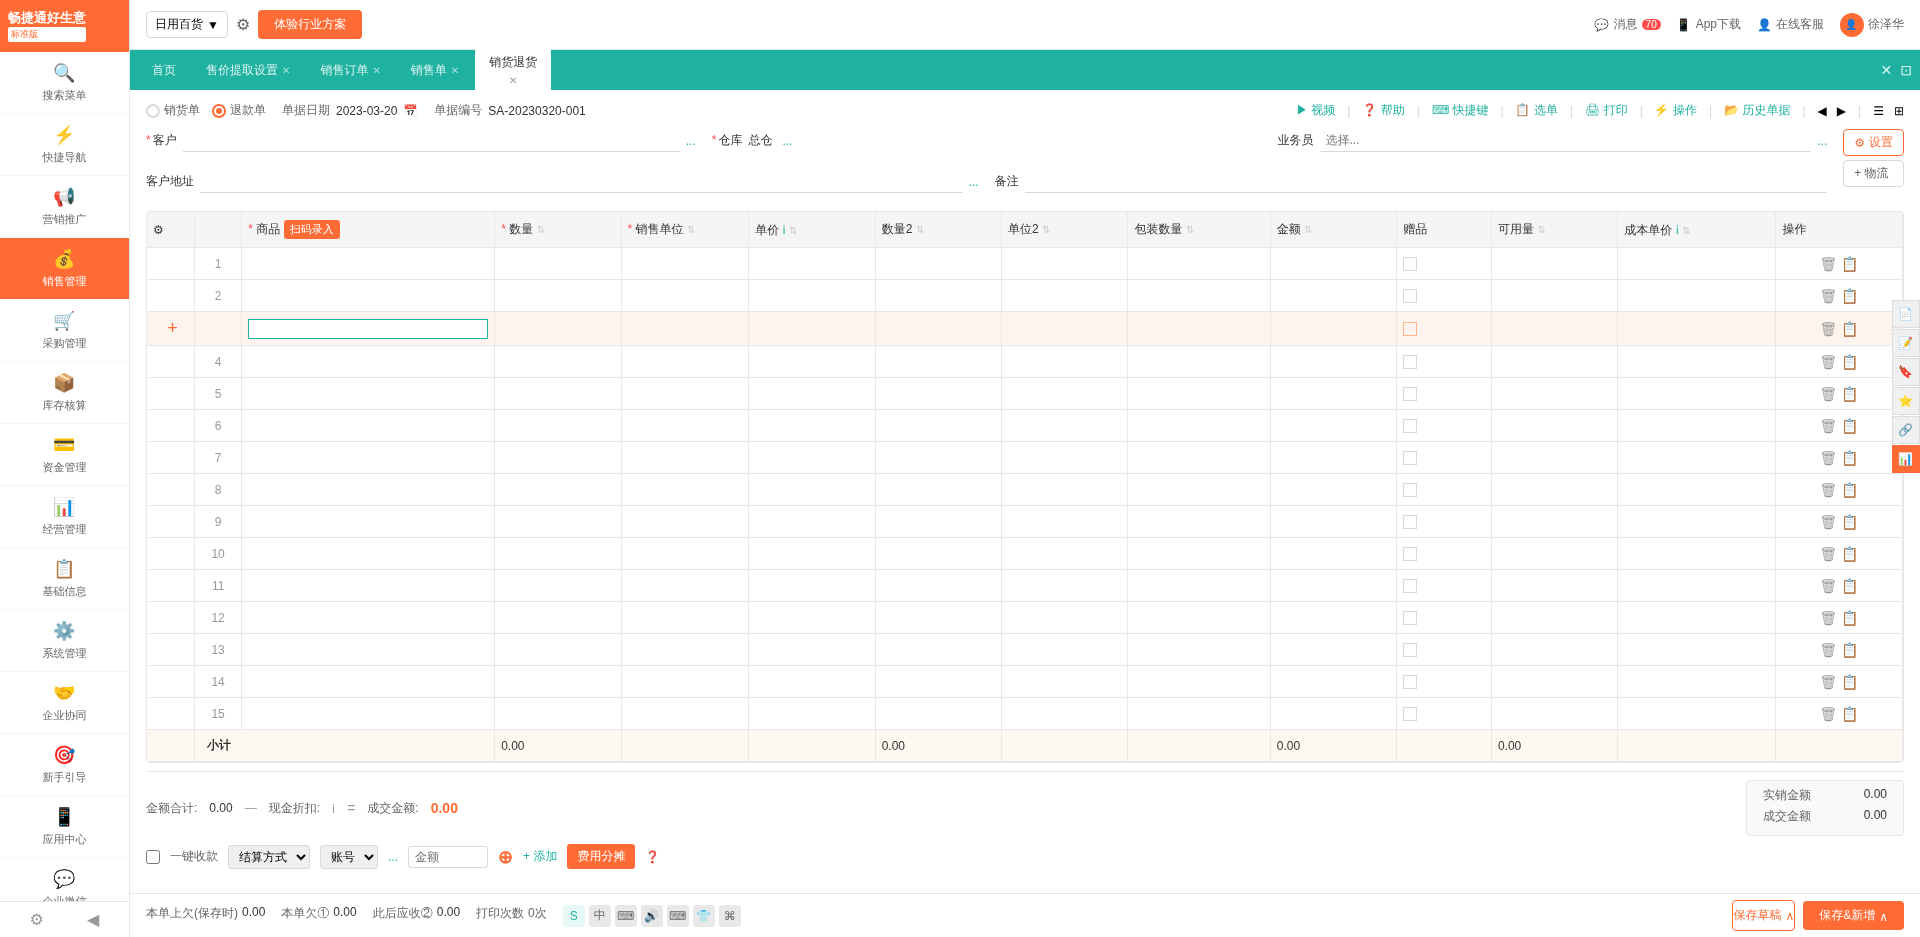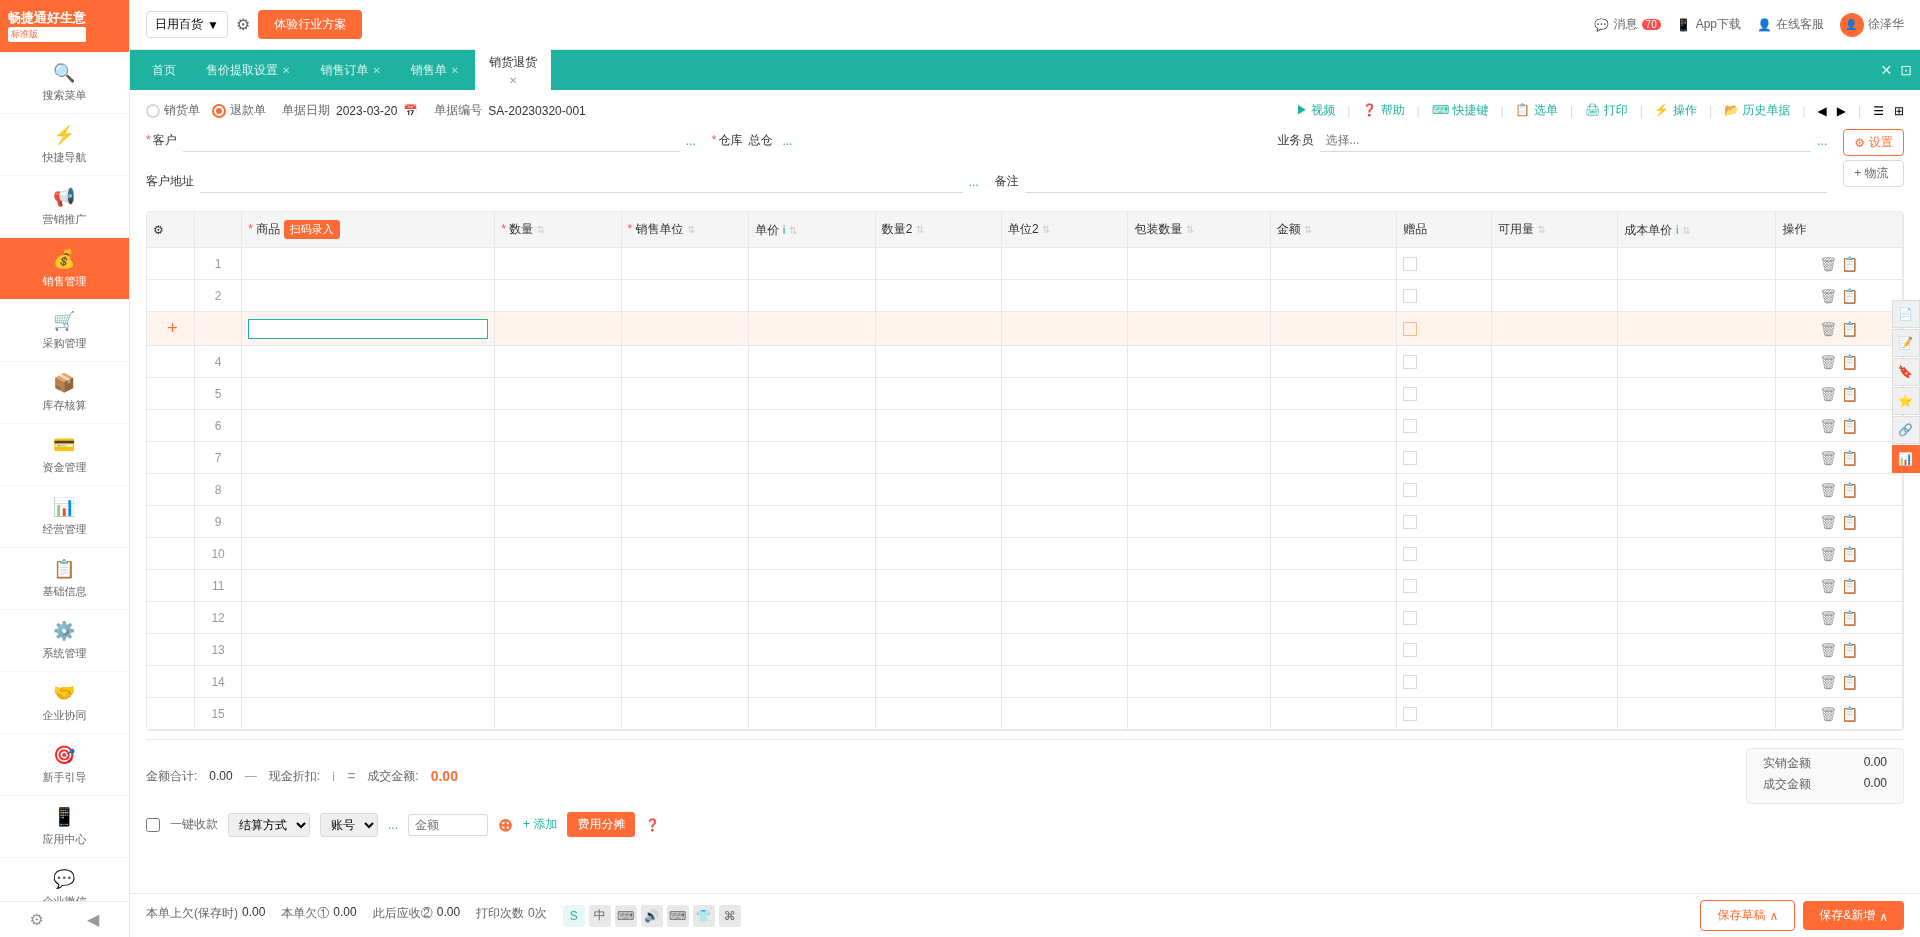--- a/index.html
+++ b/index.html
@@ -105,21 +105,21 @@
     .add-btn { color: #ff6b35; cursor: pointer; font-size: 18px; font-weight: bold; }
     .fee-btn { background: #ff6b35; color: #fff; border: none; border-radius: 3px; padding: 4px 10px; cursor: pointer; font-size: 12px; }
     .help-icon { color: #999; cursor: pointer; }
     
     
     .status-bar { background: #fff; padding: 6px 16px; border-top: 1px solid #e8e8e8; display: flex; align-items: center; justify-content: space-between; font-size: 12px; flex-shrink: 0; }
     .status-left { display: flex; gap: 16px; color: #666; justify-content: center; }
     .status-item { display: flex; gap: 4px; }
     .status-val { color: #333; font-weight: 500; }
     .status-right { display: flex; align-items: center; gap: 8px; }
-    .save-draft-btn { background: #fff; border: 1px solid #ff6b35; color: #ff6b35; border-radius: 4px; padding: 6px 16px; cursor: pointer; font-size: 12px; display: flex; align-items: center; gap: 4px; }
+    .save-draft-btn { background: #fff; border: 1px solid #ff6b35; color: #ff6b35; border-radius: 4px; padding: 6px 0; cursor: pointer; font-size: 12px; display: flex; align-items: center; gap: 4px; }
     .save-new-btn { background: #ff6b35; border: none; color: #fff; border-radius: 4px; padding: 6px 16px; cursor: pointer; font-size: 12px; display: flex; align-items: flex-end; gap: 4px; }
     .totals-row { display: flex; gap: 16px; margin-bottom: 4px; }
     .totals-label { color: #666; }
     .totals-value { color: #333; font-weight: 500; min-width: 60px; text-align: right; }
     
     
     .active-input { border: 1px solid #20b2a0; outline: none; padding: 2px 4px; font-size: 12px; width: 100%; background: #fff; }
     .toolbar-icon { color: #20b2a0; cursor: pointer; font-size: 12px; display: flex; align-items: center; gap: 2px; }
     
     
@@ -770,20 +770,35 @@
                 <td></td>
                 <td></td>
                 <td>
                   <div class="action-icons">
                     <span class="action-icon">🗑</span>
                     <span class="action-icon">📋</span>
                   </div>
                 </td>
               </tr>
 
+            <tr class="summary-row">
+              <td class="gear-col"></td>
+              <td colspan="2" style="padding-left:12px; font-weight:bold;">小计</td>
+              <td>0.00</td>
+              <td></td>
+              <td></td>
+              <td>0.00</td>
+              <td></td>
+              <td></td>
+              <td>0.00</td>
+              <td class="checkbox-cell"></td>
+              <td>0.00</td>
+              <td></td>
+              <td></td>
+            </tr>
           </tbody>
         </table>
       </div>
 
       <div class="doc-footer" style="margin-top:8px; background:#fff; padding:8px 0; border-top: 1px solid #e8e8e8;">
         <div class="footer-calc">
           <span class="calc-label">金额合计:</span>
           <span class="calc-value">0.00</span>
           <span class="calc-dash">—</span>
           <span class="calc-label">现金折扣:</span>

